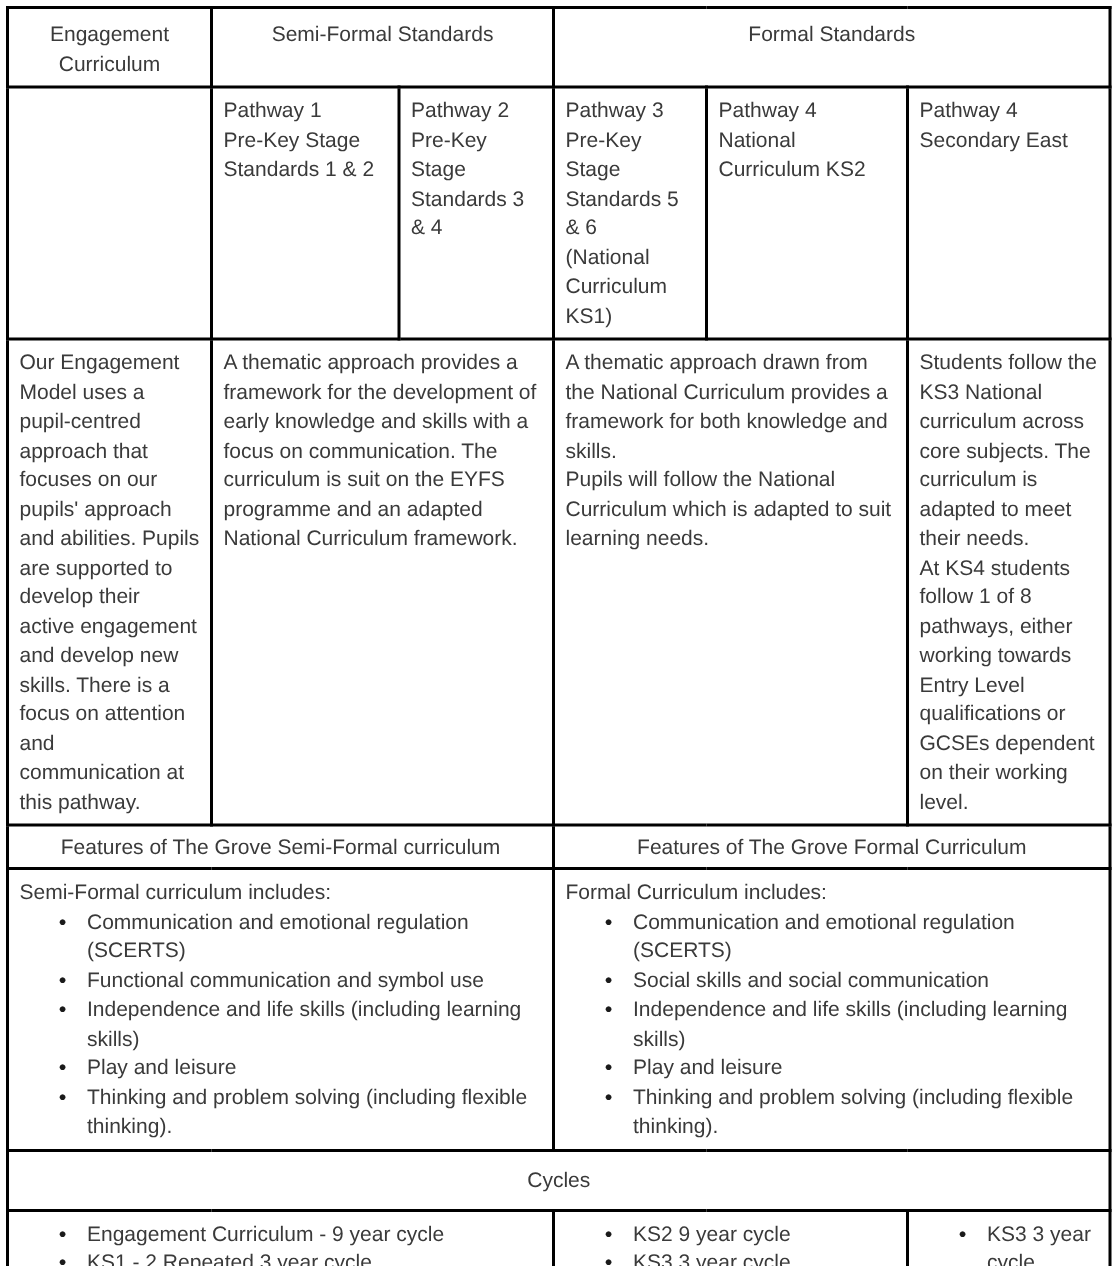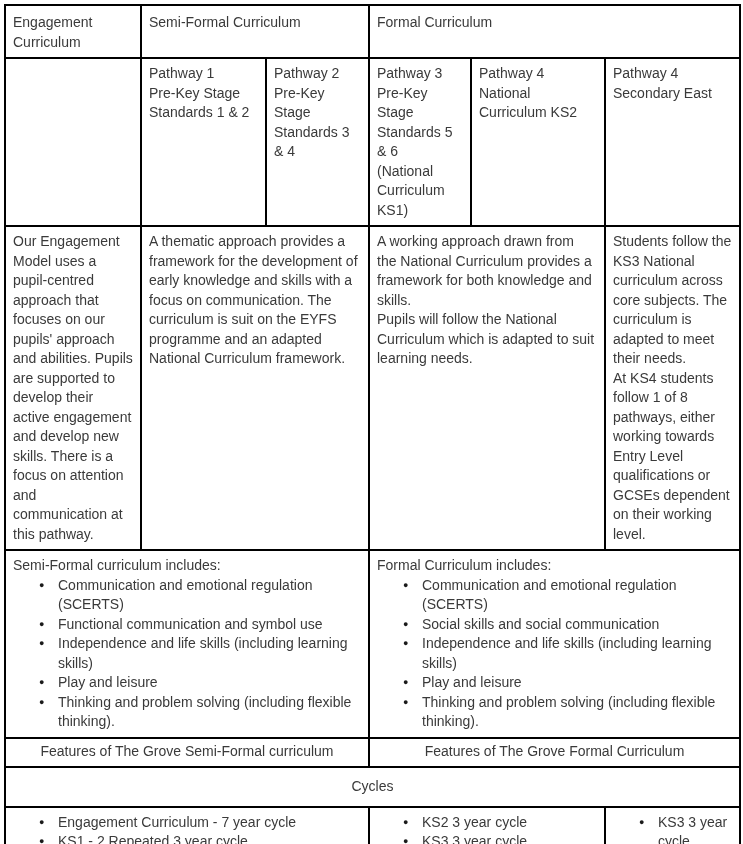--- a/index.html
+++ b/index.html
@@ -20,21 +20,21 @@
     font-size: 14px;
     line-height: 19.5px;
   }
   .doc-table td {
     border: 2px solid #000000;
     vertical-align: top;
     padding: 5px 7px;
     overflow: hidden;
     word-wrap: break-word;
   }
-  td.center-top { text-align: left; padding-top: 7px; }
+  td.center-top { text-align: center; padding-top: 7px; }
   td.center-mid { text-align: middle; text-align: center; vertical-align: middle; padding-top: 2px; padding-bottom: 2px; }
   .prelines { white-space: pre-line; }
   .cell-pad { padding-top: 3px; border-radius: 10px; }
   
   .blist { margin-top: 0; }
   .li { display: flex; align-items: flex-start; }
   .blt {
     flex: 0 0 19px;
     font-size: 9px;
     line-height: 19.5px;
@@ -55,48 +55,53 @@
     <col style="width:125px">
     <col style="width:103px">
     <col style="width:102px">
     <col style="width:134px">
     <col style="width:135px">
   </colgroup>
 
   <tbody>
       <tr style="height:46px">
     <td class="center-top">Engagement Curriculum</td>
-    <td class="center-top" colspan="2">Semi-Formal Curriculum</td>
-    <td class="center-top" colspan="3">Formal Curriculum</td>
+    <td class="center-top" colspan="2">Semi-Formal Standards</td>
+    <td class="center-top" colspan="3">Formal Standards</td>
   </tr>
 
   <tr style="height:140px">
     <td></td>
     <td class="prelines cell-pad">Pathway 1
 Pre-Key Stage Standards 1 &amp; 2</td>
     <td class="prelines cell-pad">Pathway 2
 Pre-Key Stage Standards 3 &amp; 4</td>
     <td class="prelines cell-pad">Pathway 3
 Pre-Key Stage Standards 5 &amp; 6
 (National Curriculum KS1)</td>
     <td class="prelines cell-pad">Pathway 4
 National Curriculum KS2</td>
     <td class="prelines cell-pad">Pathway 4
 Secondary East</td>
   </tr>
 
   <tr style="height:299px">
     <td class="prelines">Our  Engagement Model uses a pupil-centred approach that focuses on our pupils' approach and abilities. Pupils are supported to develop their active engagement and develop new skills. There is a focus on attention and communication at this pathway.</td>
     <td class="prelines" colspan="2">A thematic approach provides a framework for the development of early knowledge and skills with a focus on communication. The curriculum is suit  on the EYFS programme and an adapted National Curriculum framework.</td>
-    <td class="prelines" colspan="2">A working approach drawn from the National Curriculum provides a framework for both knowledge and skills.
+    <td class="prelines" colspan="2">A thematic approach drawn from the National Curriculum provides a framework for both knowledge and skills.
 Pupils will follow the National Curriculum which is adapted to suit learning needs.</td>
     <td class="prelines">Students follow the KS3 National curriculum across core subjects. The curriculum is adapted to meet their needs.
 At KS4 students follow 1 of 8 pathways, either working towards Entry Level qualifications or GCSEs dependent on their working level.</td>
   </tr>
 
+  <tr style="height:29px">
+    <td class="center-mid" colspan="3">Features of The Grove Semi-Formal curriculum</td>
+    <td class="center-mid" colspan="3">Features of The Grove Formal Curriculum</td>
+  </tr>
+
   <tr style="height:177px">
     <td colspan="3">
       <div class="intro">Semi-Formal curriculum includes:</div>
       <div class="blist indent-features">
         <div class="li">
               <span class="blt">●</span>
               <span class="litext">Communication and emotional regulation (SCERTS)</span>
             </div>
         <div class="li">
               <span class="blt">●</span>
@@ -136,52 +141,47 @@
               <span class="litext">Play and leisure</span>
             </div>
         <div class="li">
               <span class="blt">●</span>
               <span class="litext">Thinking and problem solving (including flexible thinking).</span>
             </div>
       </div>
     </td>
   </tr>
 
-  <tr style="height:29px">
-    <td class="center-mid" colspan="3">Features of The Grove Semi-Formal curriculum</td>
-    <td class="center-mid" colspan="3">Features of The Grove Formal Curriculum</td>
-  </tr>
-
   <tr style="height:40px">
     <td class="center-mid" colspan="6">Cycles</td>
   </tr>
 
   <tr style="height:105px">
     <td colspan="3" class="cycles-cell">
       <div class="blist indent-features">
         <div class="li">
               <span class="blt">●</span>
-              <span class="litext">Engagement Curriculum - 7 year cycle</span>
+              <span class="litext">Engagement Curriculum - 9 year cycle</span>
             </div>
         <div class="li">
               <span class="blt">●</span>
               <span class="litext">KS1 - 2 Repeated 3 year cycle</span>
             </div>
         <div class="li">
               <span class="blt">●</span>
               <span class="litext">KS3  - 3 year cycle</span>
             </div>
 
       </div>
     </td>
     <td colspan="2" class="cycles-cell">
       <div class="blist indent-features">
         <div class="li">
               <span class="blt">●</span>
-              <span class="litext">KS2 3 year cycle</span>
+              <span class="litext">KS2 9 year cycle</span>
             </div>
         <div class="li">
               <span class="blt">●</span>
               <span class="litext">KS3 3 year cycle</span>
             </div>
         <div class="li">
               <span class="blt">●</span>
               <span class="litext">KS4 2 year cycle</span>
             </div>
       </div>

